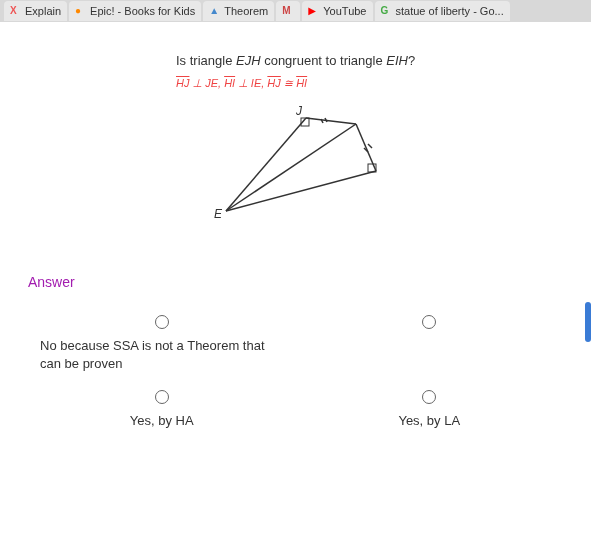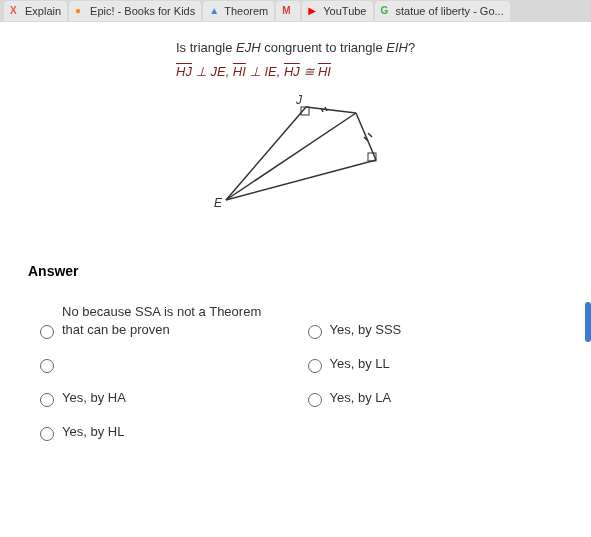--- a/index.html
+++ b/index.html
@@ -41,75 +41,76 @@
     .tab-item .tab-icon {
       width: 12px;
       height: 12px;
       display: inline-block;
     }
 
     
     .content-area {
       background: white;
       margin: 0;
-      padding: 16px 16px;
+      padding: 29px 16px;
       min-height: 515px;
     }
 
     .question-section {
       margin-left: 160px;
       margin-bottom: 16px;
     }
 
     .question-text {
       font-size: 13px;
       color: #333;
       line-height: 1.5;
       margin-bottom: 6px;
     }
 
     .math-line {
-      font-size: 13px;
-      color: #7f1d1d;
+      font-size: 11px;
+      color: #ef4444;
       margin-bottom: 10px;
       font-style: italic;
     }
 
     
     .diagram-container {
       display: flex;
       justify-content: center;
       margin-bottom: 20px;
     }
 
     .answer-section {
       padding: 8px 12px;
     }
 
     .answer-label {
-      font-weight: bold;
+      font-weight: normal;
       font-size: 14px;
       margin-bottom: 16px;
-      color: #000000;
+      color: #a21caf;
     }
 
     .options-grid {
       display: grid;
       grid-template-columns: 1fr 1fr;
       gap: 0;
     }
 
     .option-item {
       display: flex;
-      align-items: flex-end;
+      align-items: center;
       gap: 8px;
       padding: 8px 12px;
       font-size: 13px;
       color: #333;
       cursor: pointer;
+      flex-direction: column;
     }
 
     .radio-circle {
       width: 14px;
       height: 14px;
       border: 1.5px solid #666;
       border-radius: 50%;
       flex-shrink: 0;
       margin-top: 1px;
       background: white;
@@ -200,50 +201,38 @@
   <div class="answer-section">
     <div class="answer-label">Answer</div>
 
     <div class="options-grid">
 
       <div class="option-item">
         <div class="radio-circle"></div>
         <span class="option-text">No because SSA is not a Theorem that can be proven</span>
       </div>
 
-      <div class="option-item">
-        <div class="radio-circle"></div>
-        <span class="option-text">Yes, by SSS</span>
-      </div>
-
-      <div class="option-item">
-        <div class="radio-circle"></div>
-      </div>
-
-
-
-      <div class="option-item">
-        <div class="radio-circle"></div>
-        <span class="option-text">Yes, by LL</span>
-      </div>
+
+      <div class="option-item">
+        <div class="radio-circle"></div>
+      </div>
+
+
+
 
       <div class="option-item">
         <div class="radio-circle"></div>
         <span class="option-text">Yes, by HA</span>
       </div>
 
       <div class="option-item">
         <div class="radio-circle"></div>
         <span class="option-text">Yes, by LA</span>
       </div>
 
-      <div class="option-item">
-        <div class="radio-circle"></div>
-        <span class="option-text">Yes, by HL</span>
-      </div>
 
       <div class="option-item"></div>
 
     </div>
   </div>
 
   <div class="scroll-indicator"></div>
 
 </div>
 

